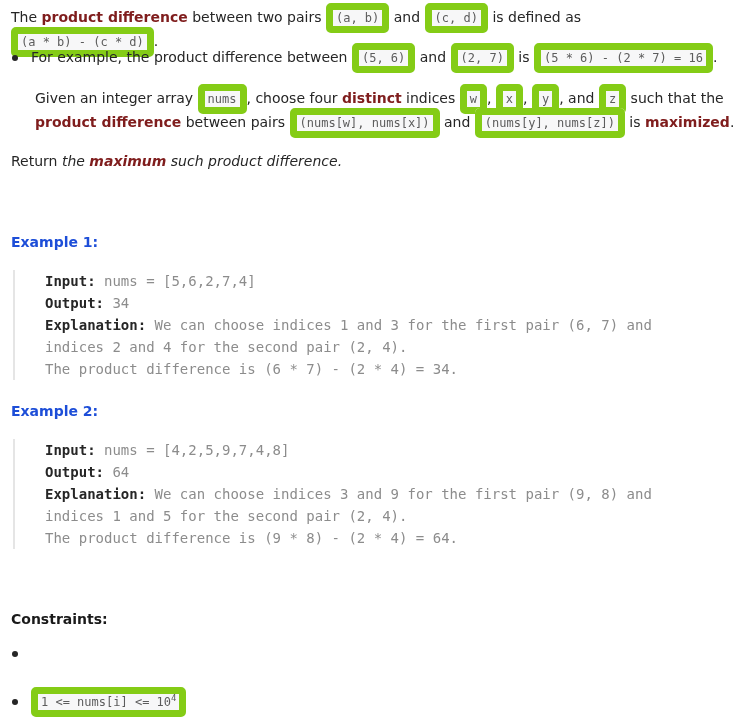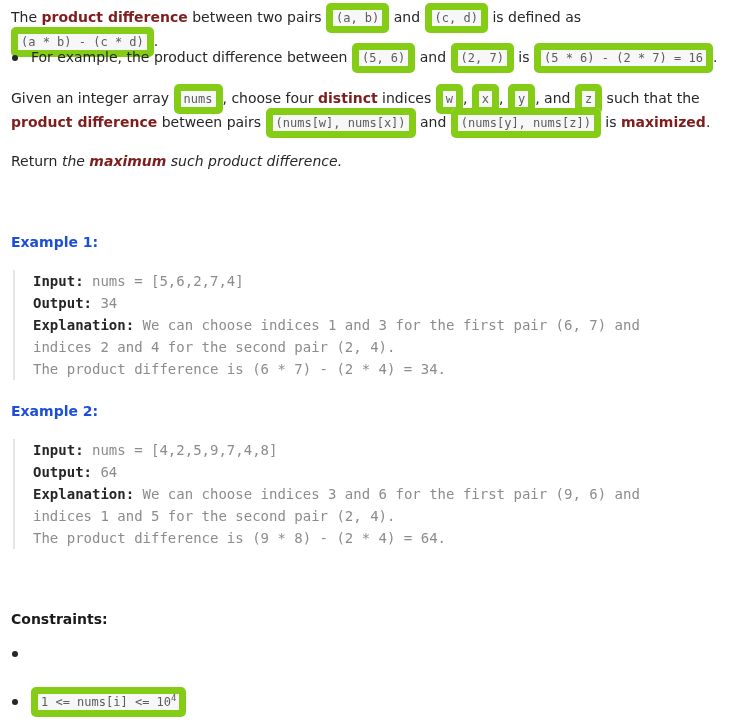--- a/index.html
+++ b/index.html
@@ -13,26 +13,26 @@
   b, strong { font-weight: bold; color: #7f1d1d; }
   code.inl {
     font-family: "DejaVu Sans Mono", "Liberation Mono", monospace;
     font-size: 12px; color: #5c5c5c;
     background: #f7f7f8; border: 7px solid #84cc16; border-radius: 5px;
     padding: 1px 3px; white-space: pre;
   }
   .p1 { position: absolute; top: 6px; }
   .bullet-row { position: absolute; top: 46px; left: 0; display: flex; align-items: center; }
   .dot { width: 6px; height: 6px; border-radius: 50%; background: #262626; margin: 0 13px 0 1px; }
-  .p2 { position: absolute; top: 87px; width: 700px; }
+  .p2 { position: absolute; top: 87px; width: 700px; margin-left: 24px; }
   .p3 { position: absolute; top: 150px; }
   .ex-title { position: absolute; font-weight: bold; font-size: 14px; color: #1d4ed8; }
   pre.ex {
     position: absolute; left: 2px; margin: 0;
-    border-left: 2px solid #e5e5e5; padding-left: 18px;
+    border-left: 2px solid #e5e5e5; padding-left: 30px;
     font-family: "DejaVu Sans Mono", "Liberation Mono", monospace;
     font-size: 14px; line-height: 22px; color: #8c8c8c; white-space: pre;
   }
   pre.ex strong { color: #262626; }
   .c-title { position: absolute; top: 611px; font-weight: bold; color: #1a1a1a; }
   .c-row { position: absolute; left: 0; display: flex; align-items: center; }
   sup { font-size: 9px; vertical-align: 5px; line-height: 0; }
 </style>
 </head>
 <body>
@@ -53,21 +53,21 @@
   <div class="ex-title" style="top:234px;">Example 1:</div>
   <pre class="ex" style="top:270px;"><strong>Input:</strong><span> nums = [5,6,2,7,4]</span>
 <strong>Output:</strong><span> 34</span>
 <strong>Explanation:</strong><span> We can choose indices 1 and 3 for the first pair (6, 7) and</span>
 <span>indices 2 and 4 for the second pair (2, 4).</span>
 <span>The product difference is (6 * 7) - (2 * 4) = 34.</span></pre>
 
   <div class="ex-title" style="top:403px;">Example 2:</div>
   <pre class="ex" style="top:439px;"><strong>Input:</strong><span> nums = [4,2,5,9,7,4,8]</span>
 <strong>Output:</strong><span> 64</span>
-<strong>Explanation:</strong><span> We can choose indices 3 and 6 for the first pair (9, 6) and</span>
+<strong>Explanation:</strong><span> We can choose indices 3 and 9 for the first pair (9, 8) and</span>
 <span>indices 1 and 5 for the second pair (2, 4).</span>
 <span>The product difference is (9 * 8) - (2 * 4) = 64.</span></pre>
 
   <div class="c-title">Constraints:</div>
 
   <div class="c-row" style="top:651px;">
     <span class="dot"></span>
   </div>
 
   <div class="c-row" style="top:687px;">

